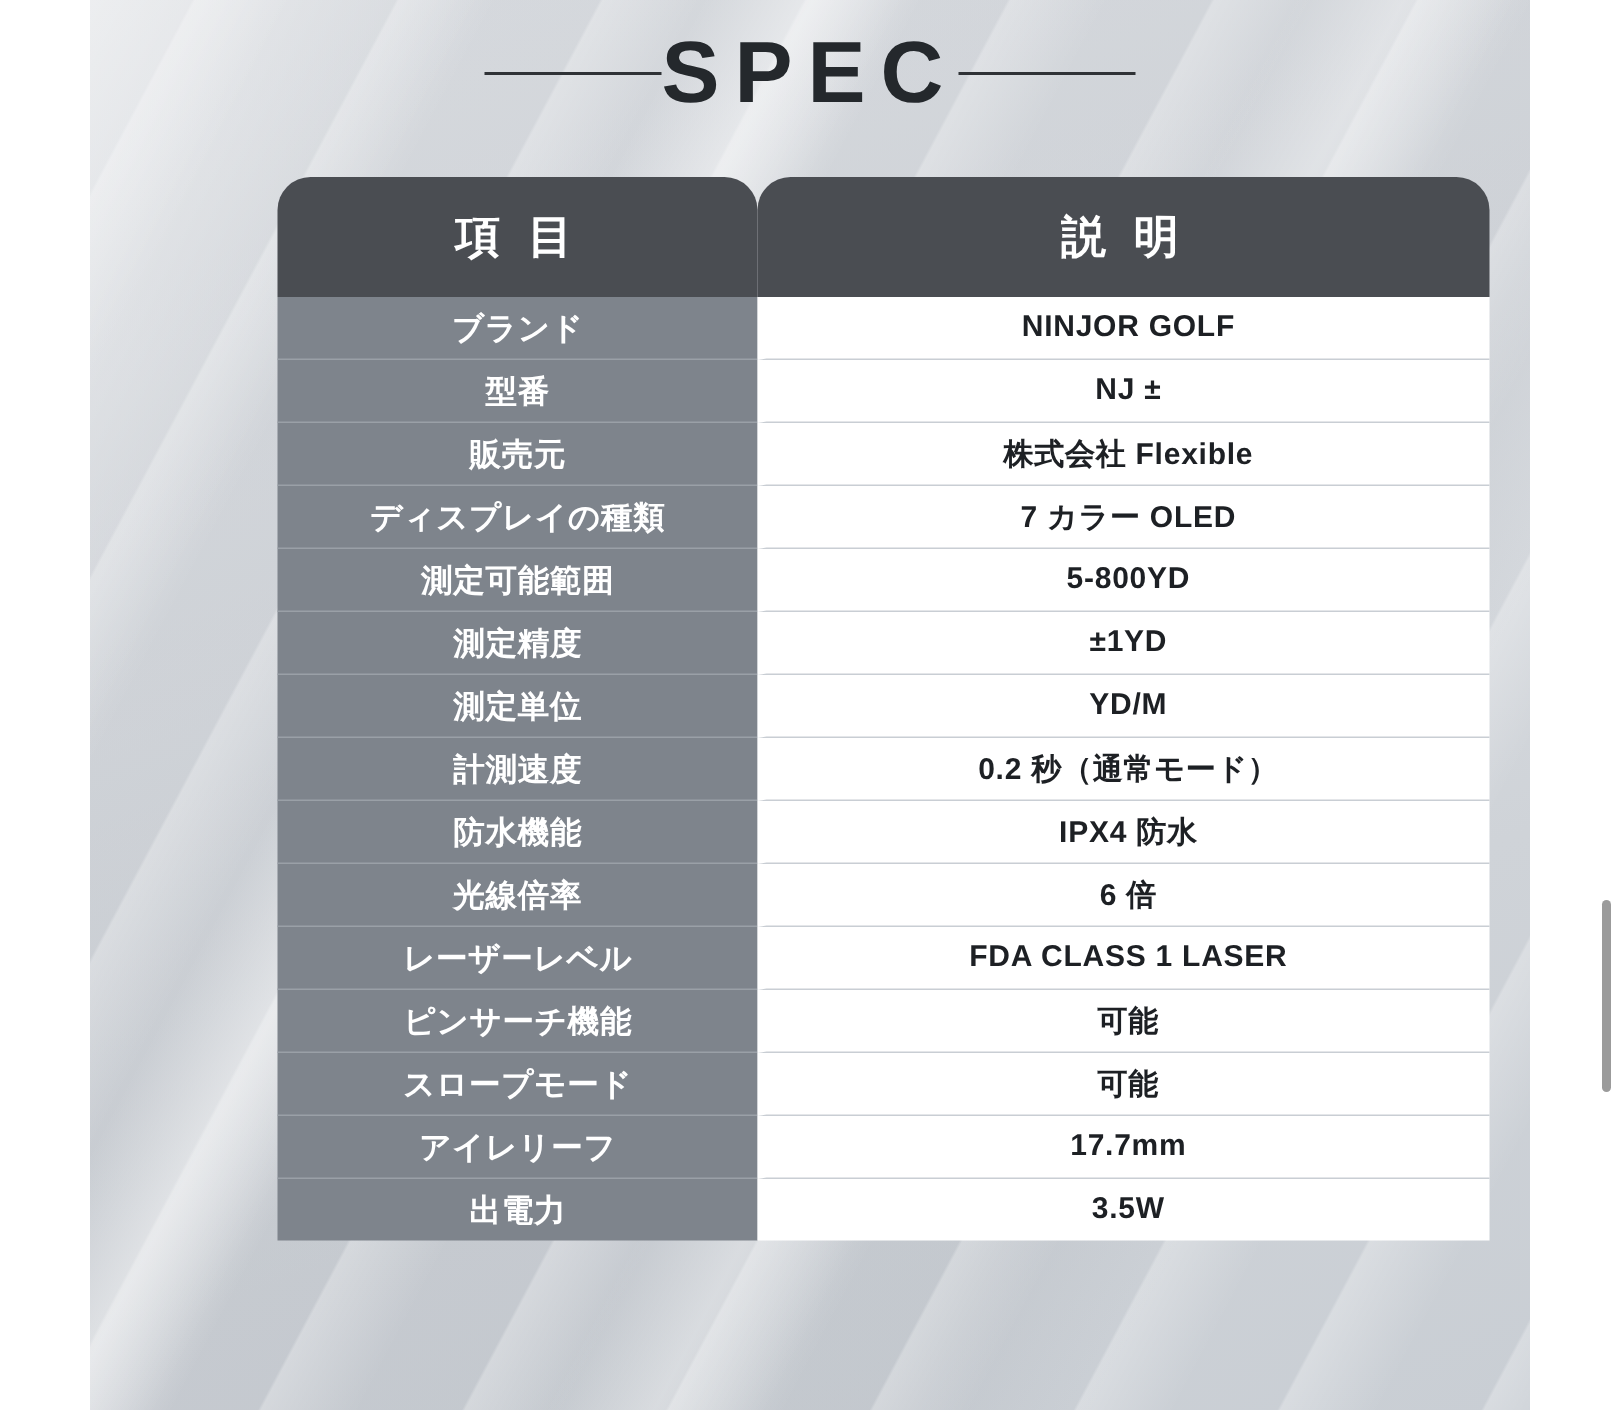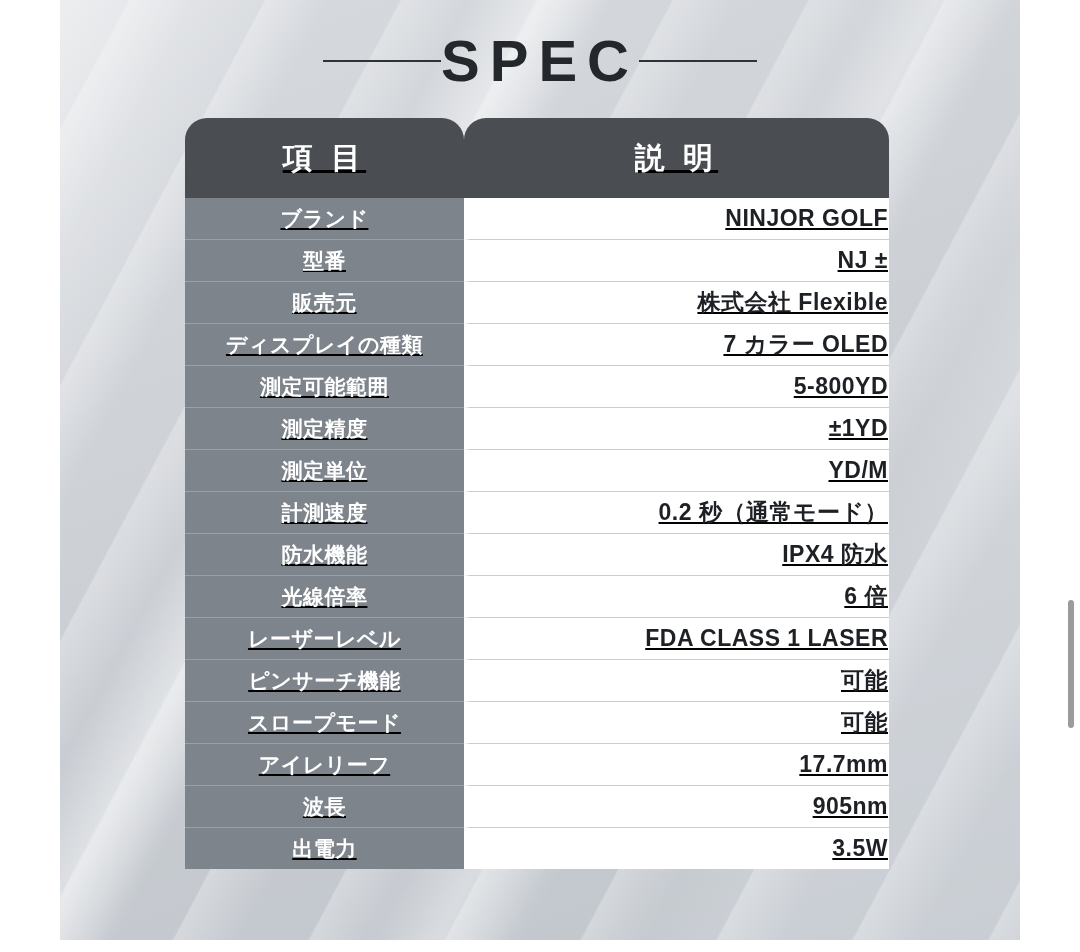--- a/index.html
+++ b/index.html
@@ -48,21 +48,21 @@
       rgba(255,255,255,0.28) 62px,
       rgba(255,255,255,0.0) 120px
     );
     pointer-events: none;
   }
 
   
   .title-row {
     position: absolute;
     left: 0;
-    top: 32px;
+    top: 20px;
     width: 960px;
     display: flex;
     align-items: center;
     justify-content: center;
   }
   .title-rule {
     width: 118px;
     height: 2px;
     background: #2f3236;
   }
@@ -73,24 +73,23 @@
     color: #24282c;
     line-height: 1;
     font-family: "Liberation Sans", sans-serif;
   }
 
   
   .spec-table {
     position: absolute;
     left: 125px;
     top: 118px;
-    width: 704px;
+    width: 808px;
     border-collapse: separate;
     border-spacing: 0;
-    text-decoration: underline;
   }
 
   .head-cell {
     height: 78px;
     color: #ffffff;
     font-size: 30px;
     font-weight: bold;
     text-align: center;
     letter-spacing: 5px;
     vertical-align: middle;
@@ -112,23 +111,23 @@
     font-size: 21px;
     font-weight: bold;
     text-align: center;
     height: 39px;
     border-bottom: 1px solid #9aa0a7;
     letter-spacing: 0.5px;
   }
   .value-cell {
     background: #ffffff;
     color: #1d2024;
-    font-size: 23px;
-    font-weight: bold;
-    text-align: right;
+    font-size: 20px;
+    font-weight: bold;
+    text-align: center;
     height: 39px;
     border-bottom: 1px solid #c9ced4;
     border-left: 6px solid transparent;
     letter-spacing: 0.5px;
   }
   tr:last-child .label-cell { border-bottom: none; margin-left: 32px; }
   tr:last-child .value-cell { border-bottom: none; }
 
   
   .edge-left, .edge-right {
@@ -224,24 +223,20 @@
           </tr>
           <tr>
             <td class="label-cell">スロープモード</td>
             <td class="value-cell">可能</td>
           </tr>
           <tr>
             <td class="label-cell">アイレリーフ</td>
             <td class="value-cell">17.7mm</td>
           </tr>
           <tr>
-            <td class="label-cell">波長</td>
-            <td class="value-cell">905nm</td>
-          </tr>
-          <tr>
             <td class="label-cell">出電力</td>
             <td class="value-cell">3.5W</td>
           </tr>
         </tbody>
     </table>
   </div>
 
   <div class="edge-left"></div>
   <div class="edge-right"></div>
   <div class="scrollbar"></div>

